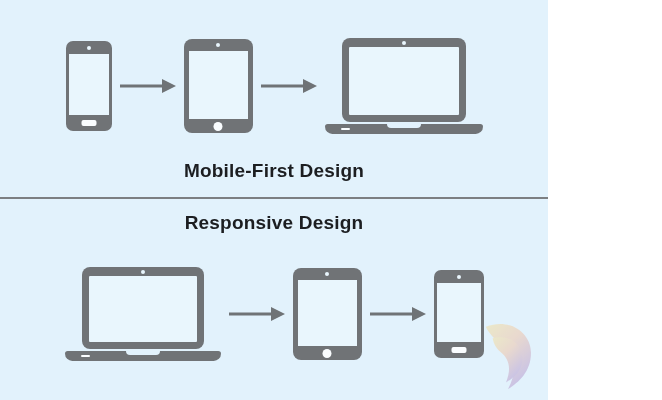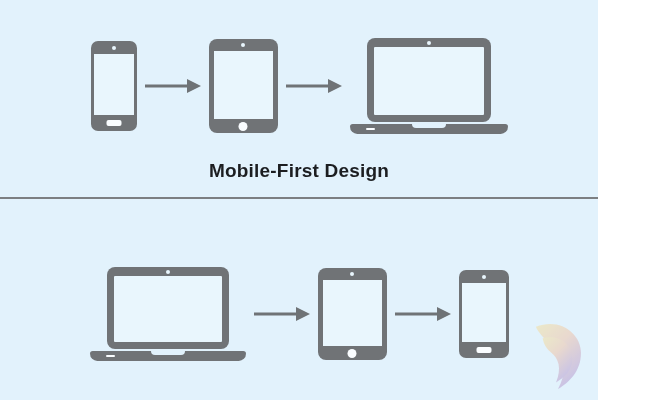--- a/index.html
+++ b/index.html
@@ -7,21 +7,21 @@
     --device:#707376;
     --device-screen:#e9f6fd;
     --device-detail:#fafdff;
     --arrow:#6f7376;
     --divider:#7c7f82;
     --text:#1c1e21;
   }
   html,body{margin:0;padding:0;}
   body{background:#fff;font-family:"Liberation Sans", sans-serif;}
   .canvas{
-    position:relative;width:598px;height:400px;background:var(--background);
+    position:relative;width:548px;height:400px;background:var(--background);
     overflow:hidden;
   }
   
   .row{position:absolute;left:0;width:100%;display:flex;justify-content:center;align-items:center;gap:8px;}
   .row-top{top:38px;height:96px;}
   .row-bottom{top:266px;height:96px;}
 
   
   .phone{position:relative;width:46px;height:90px;background:var(--device);border-radius:7px;flex:0 0 auto;}
   .row-bottom .phone{width:50px;height:88px;}
@@ -93,20 +93,21 @@
         <span class="notch"></span>
         <span class="dash"></span>
       </div>
     </div>
   </div>
 
   <div class="label label-top">Mobile-First Design</div>
 
   <div class="divider"></div>
 
+  <div class="label label-bottom">Responsive Design</div>
 
   <div class="row row-bottom">
     <div class="laptop">
       <div class="lid">
         <span class="cam"></span>
         <span class="screen"></span>
       </div>
       <div class="base">
         <span class="notch"></span>
         <span class="dash"></span>

